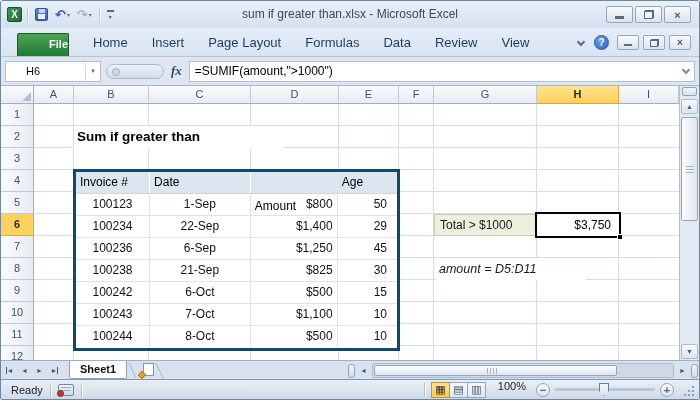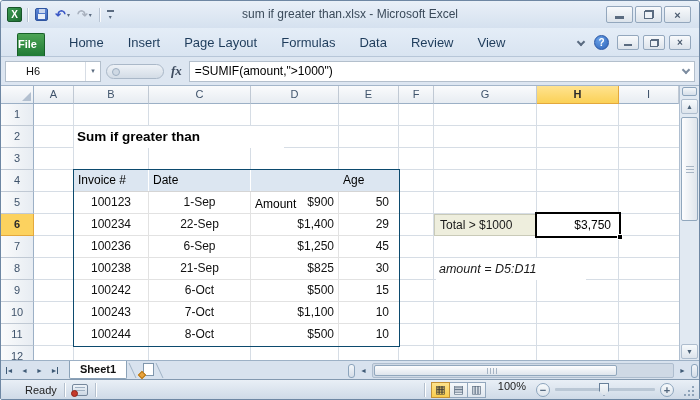--- a/index.html
+++ b/index.html
@@ -26,22 +26,22 @@
   .win-ctrls{position:absolute;right:8px;top:5px;display:flex;gap:2px}
   .wbtn{width:27px;height:17px;border:1px solid #93a7bd;border-radius:2px;background:linear-gradient(#f8fafc,#dce3eb);
     display:flex;align-items:center;justify-content:center;color:#4a5a6e;font-size:11px;font-weight:bold}
   .ic-min{width:9px;height:3px;background:#5a6b80;margin-top:6px}
   .ic-restore{position:relative;width:10px;height:9px}
   .ic-restore::before{content:"";position:absolute;right:0;top:0;width:7px;height:6px;border:1px solid #5a6b80}
   .ic-restore::after{content:"";position:absolute;left:0;bottom:0;width:7px;height:6px;border:1px solid #5a6b80;background:#eef2f7}
   
   .ribbon-row{position:absolute;top:27px;left:0;width:698px;height:29px;background:linear-gradient(#e4edf7,#d9e4f1);
     border-bottom:1px solid #b7c6d8;display:flex;align-items:flex-end;padding:0 0 0 16px}
-  .file-tab{width:28px;height:23px;background:linear-gradient(#4da455,#1f7a34);border:1px solid #176028;border-bottom:none;
-    border-radius:2px 2px 0 0;color:#fff;font-size:11px;font-weight:bold;text-align:left;line-height:21px;margin-right:12px}
+  .file-tab{width:52px;height:23px;background:linear-gradient(#4da455,#1f7a34);border:1px solid #176028;border-bottom:none;
+    border-radius:2px 2px 0 0;color:#fff;font-size:11px;font-weight:bold;text-align:right;line-height:21px;margin-right:12px}
   .rtab{padding:0 12px;font-size:13px;color:#1e3c5b;line-height:26px}
   .ribbon-right{margin-left:auto;display:flex;align-items:center;gap:4px;padding:0 8px 6px 0}
   .chev{width:6px;height:6px;border-right:2px solid #5a6b80;border-bottom:2px solid #5a6b80;transform:rotate(45deg);margin:0 6px 2px 0}
   .help{width:15px;height:15px;border-radius:50%;background:radial-gradient(circle at 35% 30%,#6aa2e8,#2d62b8);
     border:1px solid #2a57a5;color:#fff;font-size:10px;font-weight:bold;display:flex;align-items:center;justify-content:center;margin-right:4px}
   .rwbtn{width:22px;height:15px;border:1px solid #93a7bd;border-radius:2px;background:linear-gradient(#f8fafc,#dce3eb);
     display:flex;align-items:center;justify-content:center;color:#4a5a6e;font-size:10px;font-weight:bold}
   .ic-min2{width:8px;height:2px;background:#5a6b80;margin-top:5px}
   .ic-restore2{position:relative;width:9px;height:8px}
   .ic-restore2::before{content:"";position:absolute;right:0;top:0;width:6px;height:5px;border:1px solid #5a6b80}
@@ -70,21 +70,21 @@
   .ch.sel{background:linear-gradient(#ffe390,#fbd157);border-right-color:#e3a83d;border-bottom-color:#e3a83d;color:#2b2b2b;font-weight:bold}
   #row-headers{position:absolute;left:0;top:18px;width:33px;height:256px;overflow:hidden}
   .rh{width:33px;height:22px;border-bottom:1px solid #c0c9d4;border-right:1px solid #9cb0c6;background:linear-gradient(90deg,#fafbfc,#e7ecf2);
     font-size:11px;color:#3f536b;text-align:center;line-height:21px}
   .rh.sel{background:#fcd25f;border-bottom-color:#e3a83d;border-right-color:#e3a83d;color:#2b2b2b;font-weight:bold}
   #sheet{position:absolute;left:33px;top:18px;width:645px;height:256px;background:#fff;overflow:hidden;font-size:12px;color:#111}
   #gridlines .gv{position:absolute;top:0;bottom:0;width:1px;background:#d6dde5}
   #gridlines .gh{position:absolute;left:0;right:0;height:1px;background:#d6dde5}
   .heading{position:absolute;left:40px;top:22px;width:210px;height:22px;background:#fff;padding-left:3px;
     font-size:13.5px;font-weight:bold;color:#000000;line-height:22px}
-  #xl-table{position:absolute;left:39px;top:65px;width:327px;border:1px solid #0c4a6e;background:#fff}
+  #xl-table{position:absolute;left:39px;top:65px;width:327px;border:3px solid #0c4a6e;background:#fff}
   .trow{display:flex;height:22px}
   .trow.thead{background:#dce6f1;border-bottom:1px solid #d5d5d5}
   .thead .tc{border-right:1px solid #fff;padding-left:4px;line-height:21px;color:#000}
   .thead .tc:last-child{border-right:none}
   .trow.tdata{border-bottom:1px solid #e2e2e2;background:#fff}
   .trow.tdata:last-child{border-bottom:none}
   .tdata .tc{border-right:1px solid #e2e2e2;line-height:21px}
   .tdata .tc:last-child{border-right:none}
   .tc.a-c{text-align:center}
   .tc.a-r{text-align:right;padding-right:4px}
@@ -122,21 +122,21 @@
   .tsplit{width:7px;height:14px;border-radius:3px;background:linear-gradient(#f2f6fa,#d4dde8);border:1px solid #8ca4bc}
   .hbtn{width:13px;height:15px;display:flex;align-items:center;justify-content:center;font-size:7px;color:#3f5a76}
   .htrack{width:302px;height:15px;background:#cfd9e5;border:1px solid #aebdce;border-radius:2px;position:relative}
   .hthumb{position:absolute;left:1px;top:1px;width:243px;height:11px;background:linear-gradient(#fdfdfe,#dfe5ec);
     border:1px solid #91a7bd;border-radius:2px}
   .hthumb::after{content:"";position:absolute;left:112px;top:2px;width:12px;height:6px;
     background:repeating-linear-gradient(90deg,#a6b4c4 0 1px,transparent 1px 3px)}
   
   .status-bar{position:absolute;top:378px;left:0;width:698px;height:20px;background:linear-gradient(#e9eff6,#cfdae7);
     border-top:1px solid #8399b0;display:flex;align-items:center;font-size:11px;color:#222}
-  .sb-ready{margin-left:24px}
+  .sb-ready{margin-left:10px}
   .sb-sep{width:1px;height:14px;background:#b4c0ce;box-shadow:1px 0 0 #fff;margin:0 7px}
   .macro{position:relative;width:16px;height:12px;border:1px solid #76879c;border-radius:2px;background:linear-gradient(#eef3f9,#cdd8e4)}
   .macro::before{content:"";position:absolute;inset:2px;background:repeating-linear-gradient(#9fb0c2 0 1px,transparent 1px 3px)}
   .macro::after{content:"";position:absolute;left:-2px;bottom:-2px;width:5px;height:5px;border-radius:50%;background:#c4392b;border:1px solid #8f2318}
   .sb-right{margin-left:auto;display:flex;align-items:center}
   .vbtn{width:19px;height:16px;margin-left:-1px;border:1px solid #93a7bd;background:linear-gradient(#f5f8fb,#dfe6ee);
     display:flex;align-items:center;justify-content:center;font-size:11px;color:#45586e}
   .vbtn.active{background:linear-gradient(#fde28c,#f9cd4d);border-color:#c29137;color:#333;z-index:1}
   .zoom-label{margin:0 10px 8px 12px;color:#222}
   .zbtn{width:14px;height:14px;border:1px solid #8ca4bc;border-radius:50%;background:linear-gradient(#f7fafc,#dde4ec);
@@ -286,21 +286,21 @@
       <div id="xl-table">
           <div class="trow thead">
             <div class="tc" style="width: 75px;">Invoice #</div>
             <div class="tc" style="width: 102px;">Date</div>
             <div class="tc" style="width: 88px; margin-top: 24px;">Amount</div>
             <div class="tc" style="width: 60px;">Age</div>
           </div>
           <div class="trow tdata">
             <div class="tc a-c" style="width: 75px;">100123</div>
             <div class="tc a-c" style="width: 102px;">1-Sep</div>
-            <div class="tc a-r" style="width: 88px;">$900</div>
+            <div class="tc a-r" style="width: 88px;">$800</div>
             <div class="tc a-r age" style="width: 60px;">50</div>
           </div>
           <div class="trow tdata">
             <div class="tc a-c" style="width: 75px;">100234</div>
             <div class="tc a-c" style="width: 102px;">22-Sep</div>
             <div class="tc a-r" style="width: 88px;">$1,400</div>
             <div class="tc a-r age" style="width: 60px;">29</div>
           </div>
           <div class="trow tdata">
             <div class="tc a-c" style="width: 75px;">100236</div>

